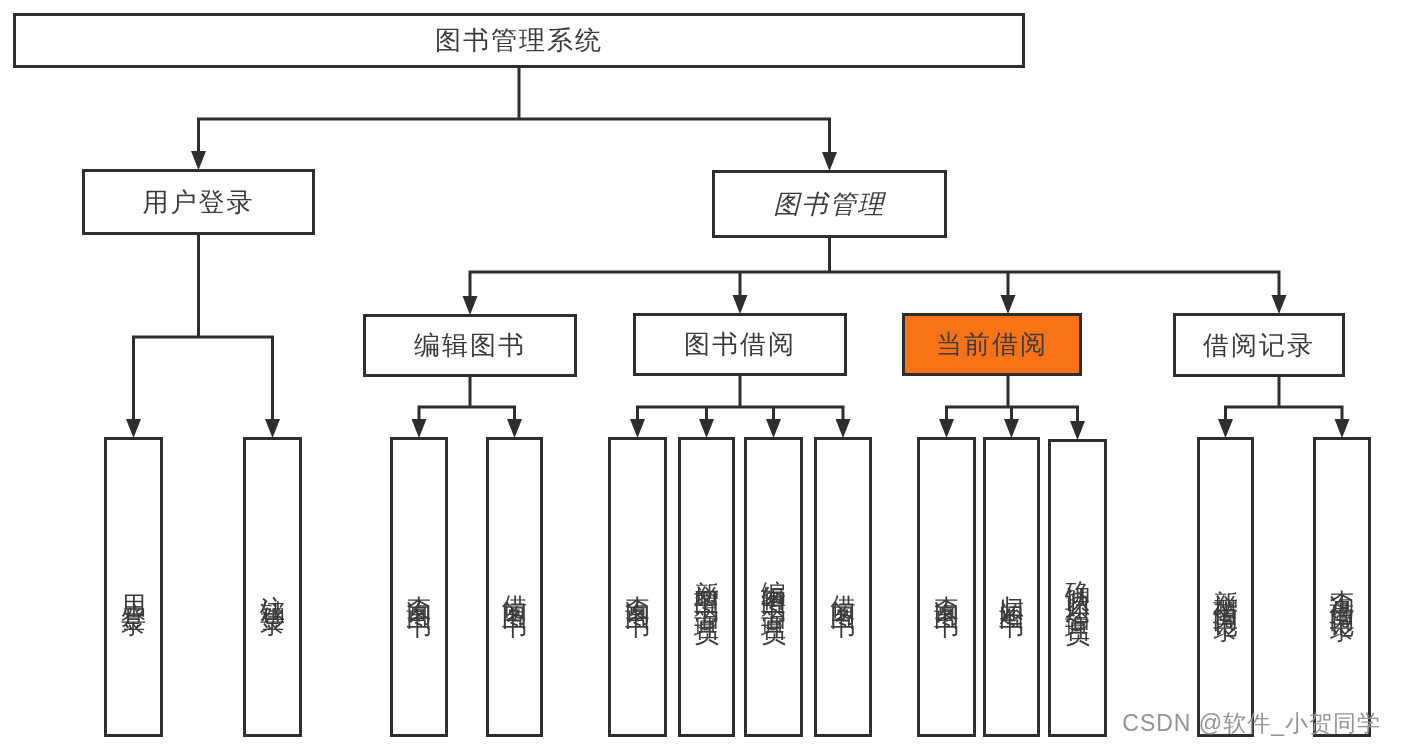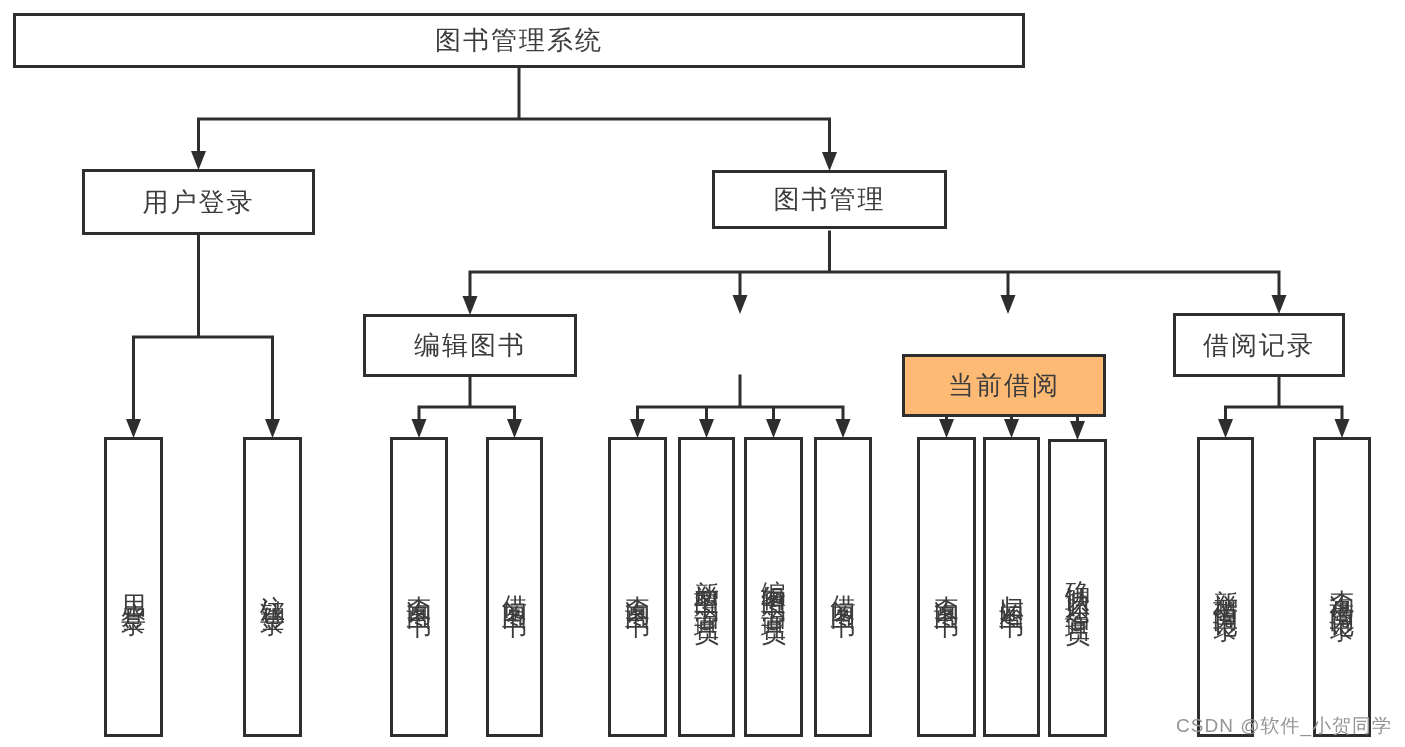--- a/index.html
+++ b/index.html
@@ -48,23 +48,23 @@
   }
   .node.v .label {
     writing-mode: vertical-rl;
     text-orientation: mixed;
     font-size: 25px;
     letter-spacing: 6px;
     line-height: 1;
   }
   .watermark {
     position: absolute;
-    right: 13px;
+    right: 24px;
     bottom: 8px;
-    font-size: 19px;
+    font-size: 23px;
     letter-spacing: 1px;
     color: #949494;
     z-index: 5;
     white-space: nowrap;
     margin-top: 31px;
   }
 </style>
 </head>
 <body>
 
@@ -111,27 +111,30 @@
         <polygon points="1334.5,419 1349.5,419 1342,438" fill="#2e2e2e"></polygon>
       </g>
     </svg>
   <div id="nodes">
       <div class="node h" style="left: 13px; top: 13px; width: 1012px; height: 55px; border-color: rgb(46, 46, 46); background: rgb(255, 255, 255); color: rgb(60, 60, 60);">
         <span class="label">图书管理系统</span>
       </div>
       <div class="node h" style="left: 82px; top: 169px; width: 233px; height: 66px; border-color: rgb(46, 46, 46); background: rgb(255, 255, 255); color: rgb(60, 60, 60);">
         <span class="label">用户登录</span>
       </div>
-      <div class="node h" style="left: 712px; top: 170px; width: 235px; height: 59px; border-color: rgb(46, 46, 46); background: rgb(255, 255, 255); color: rgb(60, 60, 60);">
+      <div class="node h" style="left: 712px; top: 170px; width: 235px; height: 68px; border-color: rgb(46, 46, 46); background: rgb(255, 255, 255); color: rgb(60, 60, 60); font-style: italic;">
         <span class="label">图书管理</span>
       </div>
       <div class="node h" style="left: 363px; top: 314px; width: 214px; height: 63px; border-color: rgb(46, 46, 46); background: rgb(255, 255, 255); color: rgb(60, 60, 60);">
         <span class="label">编辑图书</span>
       </div>
-      <div class="node h" style="left: 902px; top: 313px; width: 204px; height: 63px; border-color: rgb(46, 46, 46); background: #fdba74; color: rgb(60, 60, 60); margin-top: 41px;">
+      <div class="node h" style="left: 633px; top: 313px; width: 214px; height: 63px; border-color: rgb(46, 46, 46); background: rgb(255, 255, 255); color: rgb(60, 60, 60);">
+        <span class="label">图书借阅</span>
+      </div>
+      <div class="node h" style="left: 902px; top: 313px; width: 180px; height: 63px; border-color: rgb(46, 46, 46); background: #f97316; color: rgb(60, 60, 60);">
         <span class="label">当前借阅</span>
       </div>
       <div class="node h" style="left: 1173px; top: 313px; width: 172px; height: 64px; border-color: rgb(46, 46, 46); background: rgb(255, 255, 255); color: rgb(60, 60, 60);">
         <span class="label">借阅记录</span>
       </div>
       <div class="node v" style="left: 104px; top: 437px; width: 59px; height: 300px; border-color: rgb(46, 46, 46); background: rgb(255, 255, 255); color: rgb(60, 60, 60);">
         <span class="label">用户登录</span>
       </div>
       <div class="node v" style="left: 243px; top: 437px; width: 59px; height: 300px; border-color: rgb(46, 46, 46); background: rgb(255, 255, 255); color: rgb(60, 60, 60);">
         <span class="label">注销登录</span>

